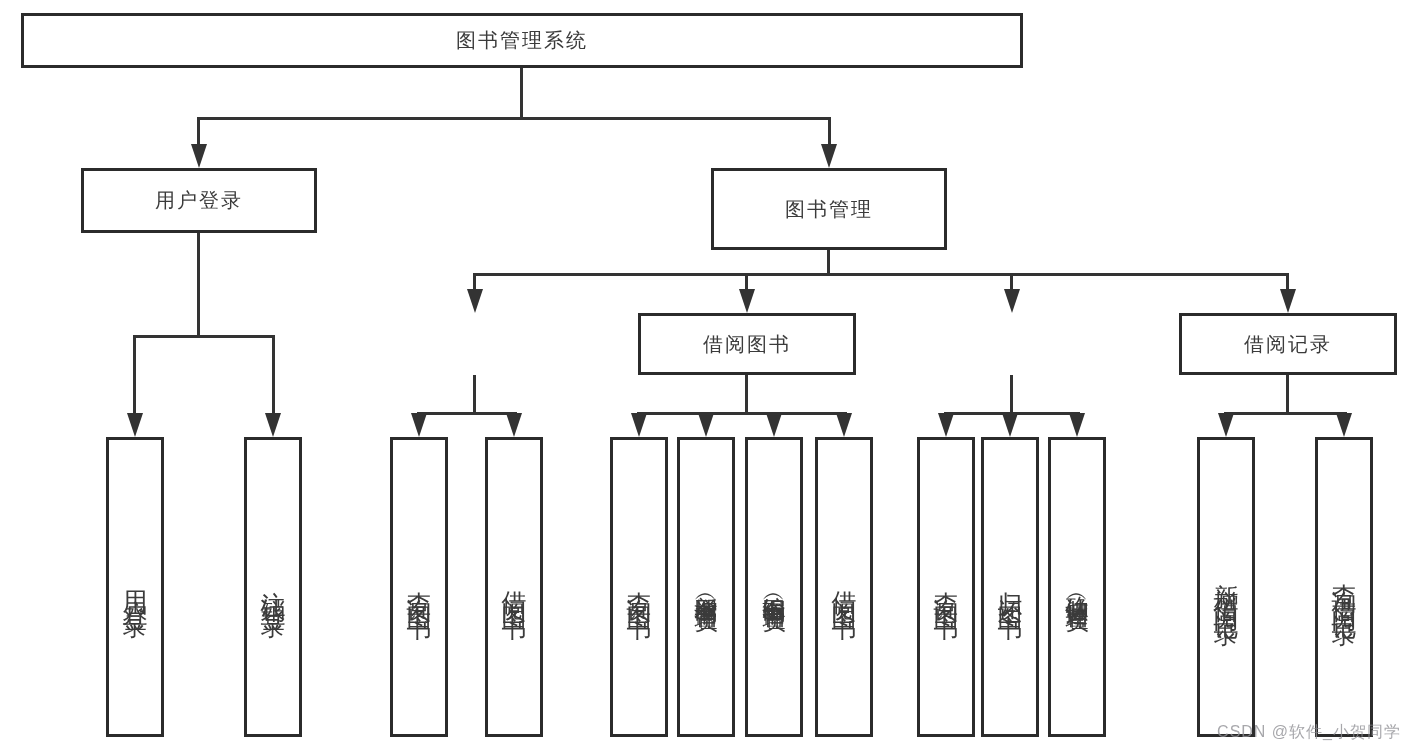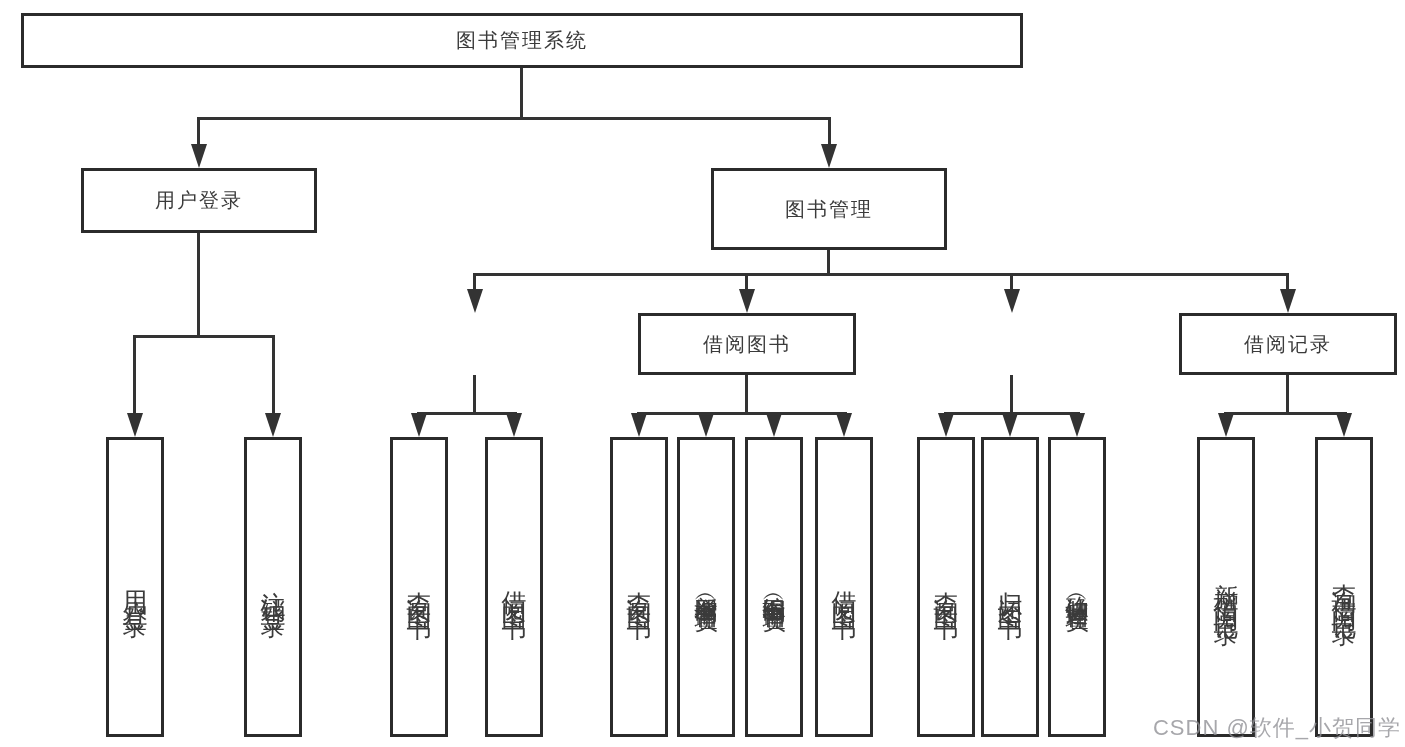--- a/index.html
+++ b/index.html
@@ -13,21 +13,21 @@
   }
   .hlabel{font-size:20px;letter-spacing:2px;white-space:nowrap;text-align:right;}
   .v{writing-mode:vertical-rl;text-orientation:mixed;font-size:25px;letter-spacing:8px;line-height:1;}
   .v.tight{font-size:23px;letter-spacing:2px;}
   .l{position:absolute;background:#333333;z-index:1;}
   .ar{
     position:absolute;width:0;height:0;z-index:1;
     border-left:8px solid transparent;border-right:8px solid transparent;border-top:24px solid #333333;
   }
   .wm{
-    position:absolute;right:4px;bottom:4px;font-size:22px;letter-spacing:1px;
+    position:absolute;right:4px;bottom:4px;font-size:16px;letter-spacing:1px;
     color:rgba(145,145,150,0.8);z-index:5;white-space:nowrap;
   }
 </style>
 </head>
 <body>
 
 <div class="canvas">
 
   <div class="box" style="left:21px;top:13px;width:1002px;height:55px">
     <span class="hlabel">图书管理系统</span>

